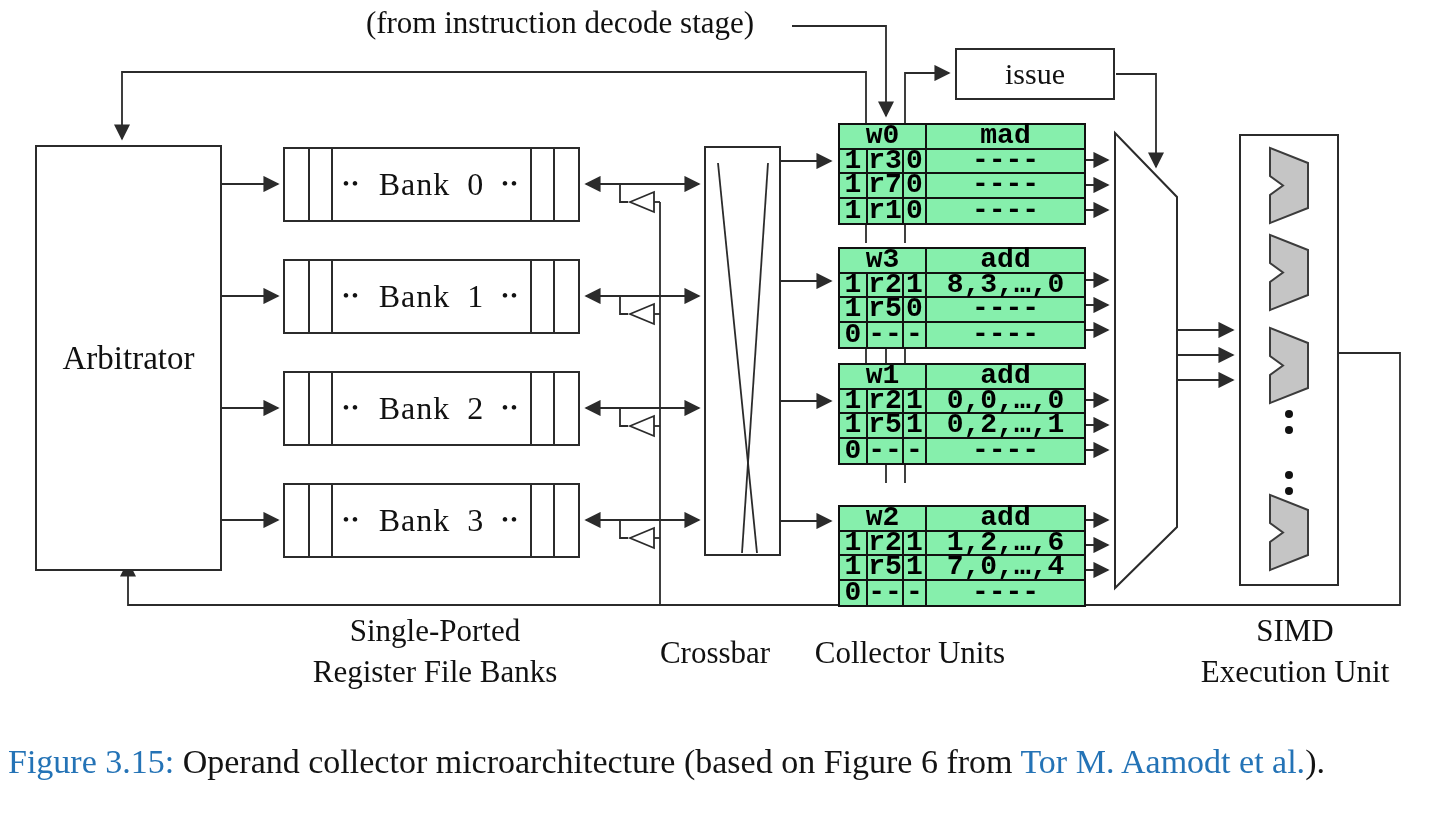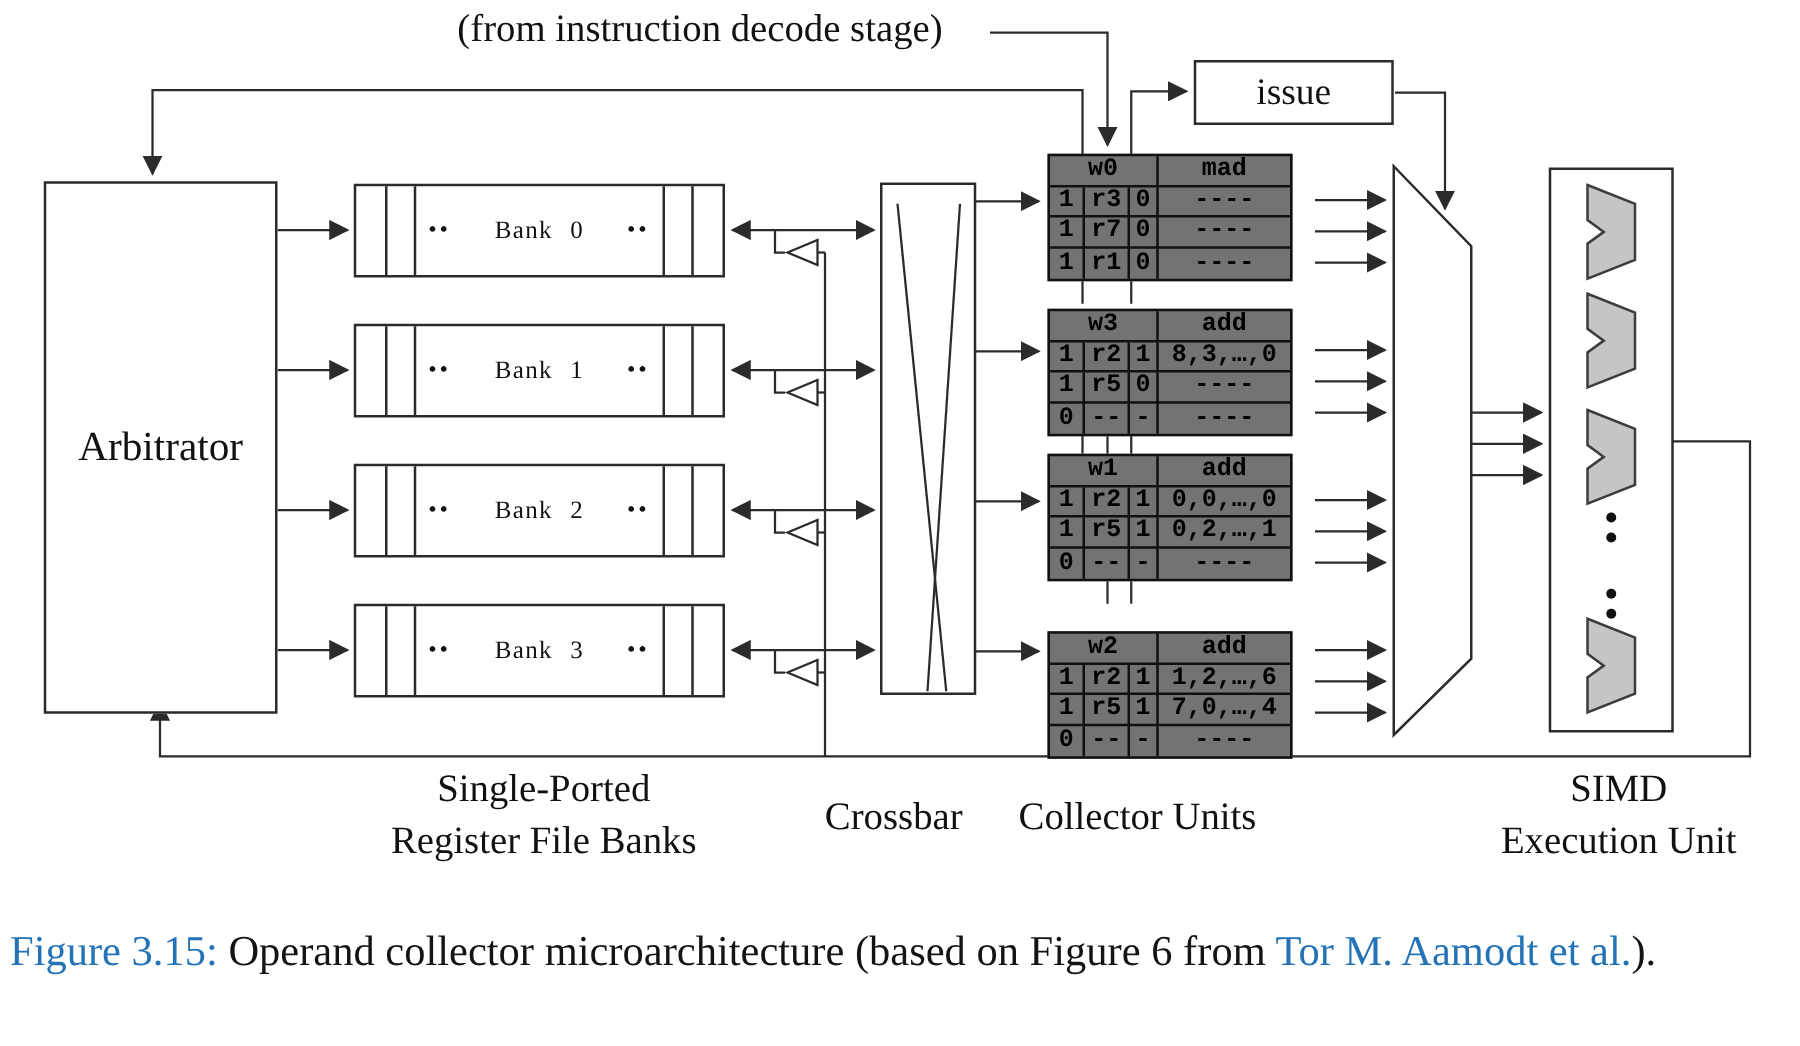--- a/index.html
+++ b/index.html
@@ -7,27 +7,27 @@
          font-family:"Liberation Serif",serif;color:#111;overflow:hidden;}
   #wires{position:absolute;left:0;top:0;z-index:1;}
   .hbox{position:absolute;z-index:2;border:2px solid #2b2b2b;background:#fff;
         display:flex;align-items:center;justify-content:center;box-sizing:border-box;text-align:center;}
   #issue{left:955px;top:48px;width:160px;height:52px;font-size:30px;}
   #arb{left:35px;top:145px;width:187px;height:426px;font-size:33px;}
   .bank{position:absolute;z-index:2;left:283px;width:297px;height:75px;
         border:2px solid #2b2b2b;background:#fff;box-sizing:border-box;}
   .bank .vl{position:absolute;top:0;bottom:0;width:2px;background:#2b2b2b;}
   .bank .lbl{position:absolute;inset:0;display:flex;align-items:center;justify-content:center;
-             font-size:20px;letter-spacing:1px;word-spacing:8px;}
+             font-size:32px;letter-spacing:1px;word-spacing:8px;}
   .bank .dots{position:absolute;top:50%;transform:translateY(-55%);font-size:17px;
               letter-spacing:3px;font-weight:bold;}
-  .cu{position:absolute;z-index:2;left:838px;width:196px;display:grid;
+  .cu{position:absolute;z-index:2;left:838px;width:248px;display:grid;
       grid-template-columns:28px 36px 23px 1fr;grid-auto-rows:24.5px;
-      border:2px solid #111;background:#737373;box-sizing:border-box;
-      font-family:"Liberation Mono",monospace;font-size:20px;font-weight:600;color:#000;}
+      border:2px solid #111;background:#86efac;box-sizing:border-box;
+      font-family:"Liberation Mono",monospace;font-size:28px;font-weight:600;color:#000;}
   .cu .c{display:flex;align-items:center;justify-content:center;
          border-right:2px solid #111;border-bottom:2px solid #111;
          white-space:nowrap;overflow:visible;line-height:1;}
   .cu .c.last{border-right:none;}
   .cu .c.bot{border-bottom:none;}
   .cu .hw{grid-column:1/4;}
   .lab{position:absolute;z-index:2;text-align:center;font-size:31px;line-height:41px;}
   #note{position:absolute;z-index:2;left:325px;top:5px;width:470px;text-align:center;font-size:31px;}
   #caption{position:absolute;z-index:2;left:8px;top:739px;width:1424px;
            font-size:34px;line-height:45px;color:#141414;}

